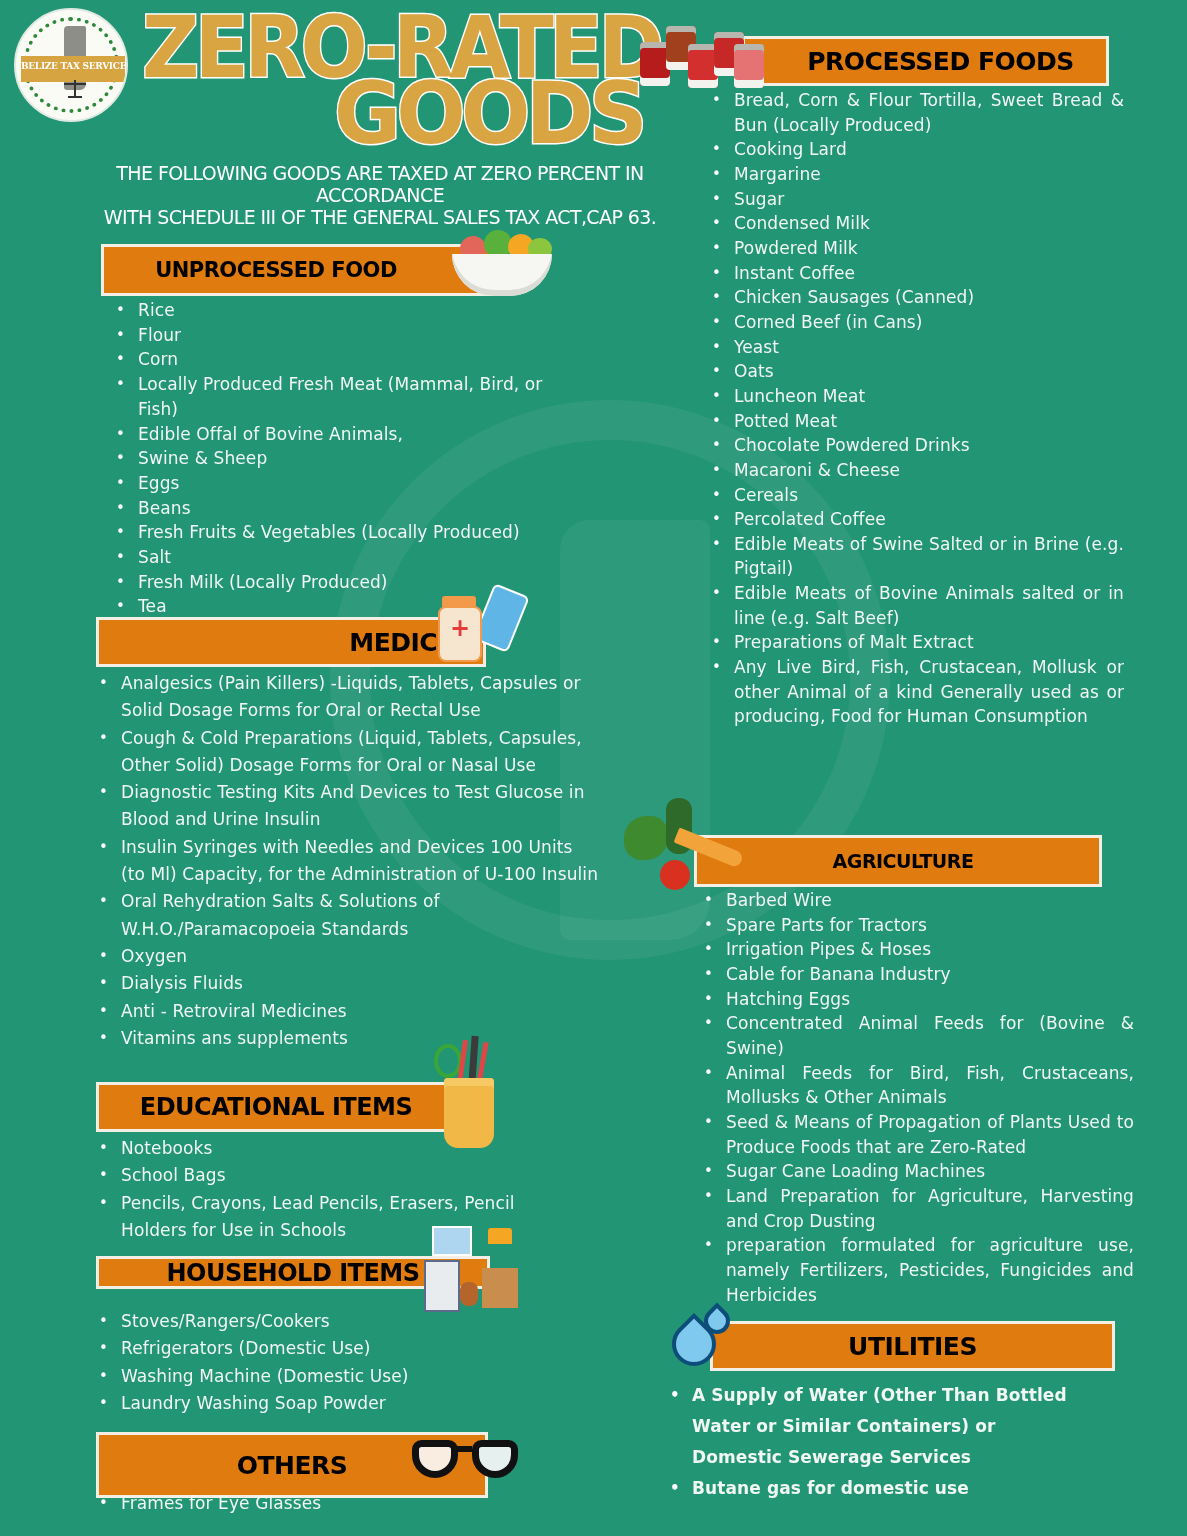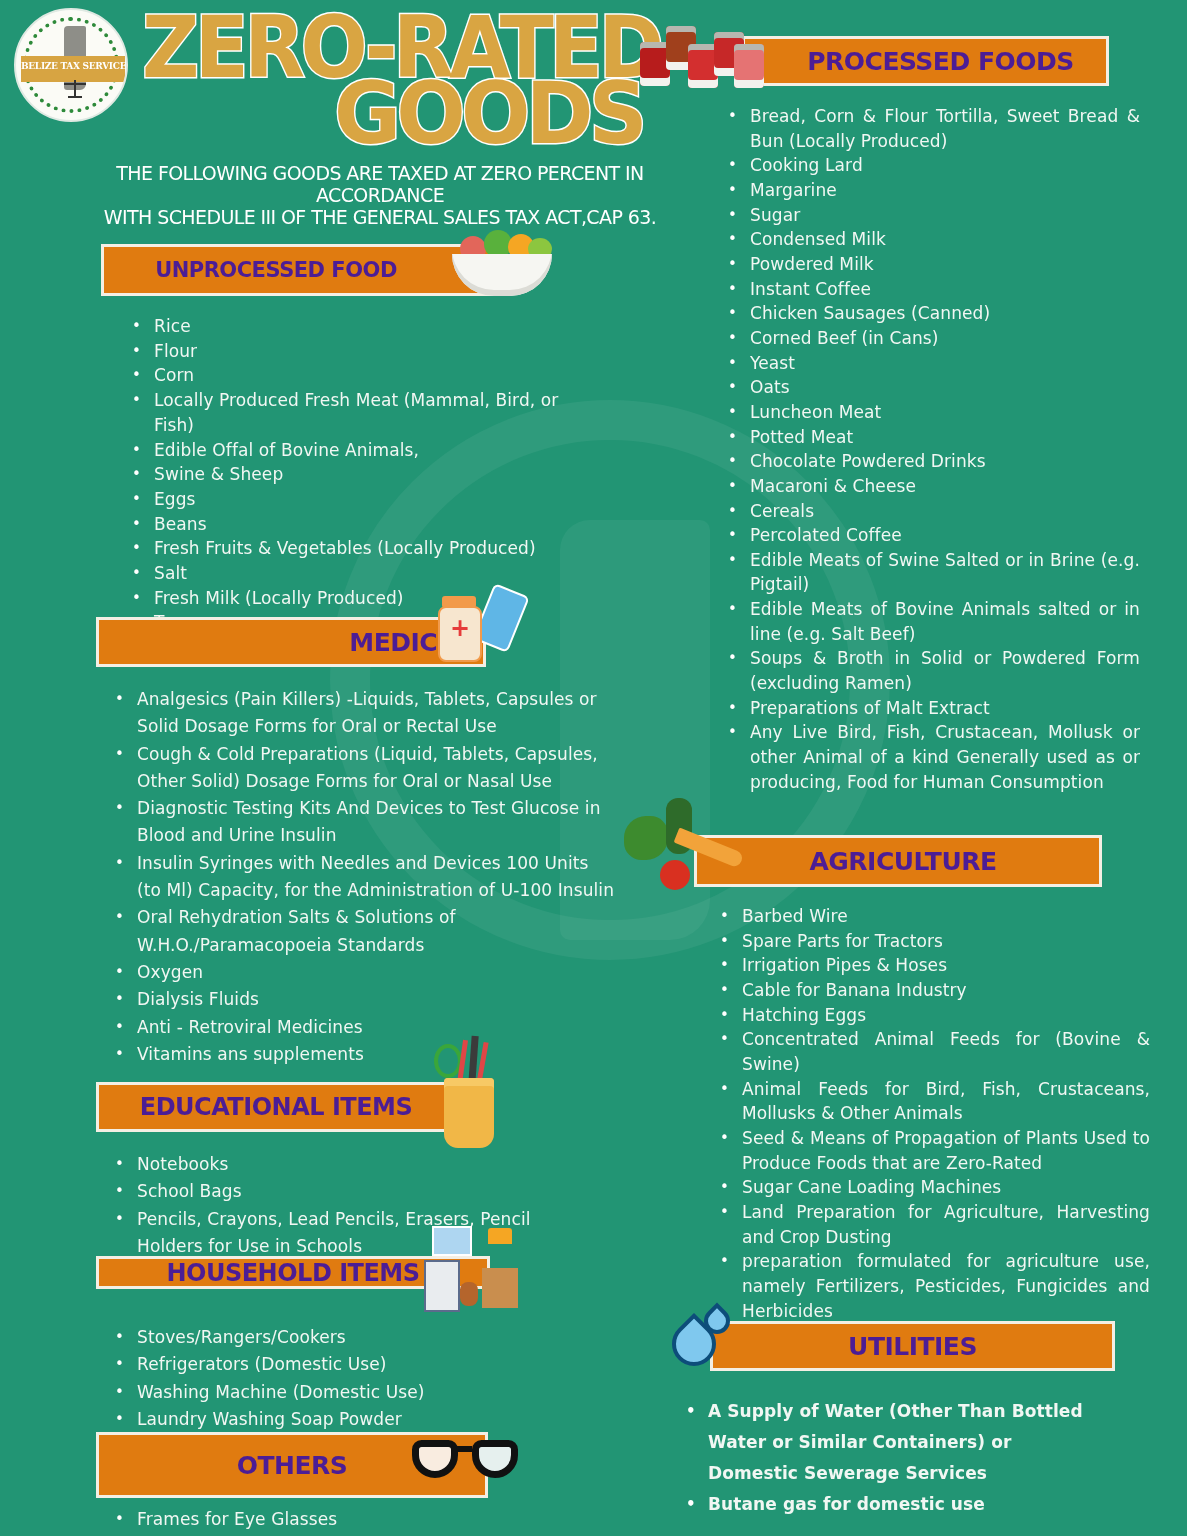--- a/index.html
+++ b/index.html
@@ -51,27 +51,27 @@
   .title.l1 { left:142px; top:4px; font-size:86px; transform:scaleX(0.92); transform-origin:left top; }
   .title.l2 { left:334px; top:70px; font-size:86px; transform:scaleX(0.95); transform-origin:left top; }
 
   .subtitle {
     position:absolute; left:60px; top:162px; width:640px; text-align:center;
     font-size:19px; line-height:22px; color:#ffffff; letter-spacing:-0.6px;
   }
 
   .banner {
     position:absolute; background:#e07b10; border:3px solid #f4efe4;
-    box-sizing:border-box; color:#4c1d95; font-weight:bold; letter-spacing:-0.5px;
+    box-sizing:border-box; color:#000000; font-weight:bold; letter-spacing:-0.5px;
     display:flex; align-items:center; justify-content:center;
     font-family:"DejaVu Sans", sans-serif;
   }
   .banner span { display:block; }
 
-  ul.items { position:absolute; margin:16px; padding:0; list-style:none; }
+  ul.items { position:absolute; margin:0; padding:0; list-style:none; }
   ul.items li {
     position:relative; padding-left:22px; font-size:17px; color:#f1f7f3;
     letter-spacing:0.1px;
   }
   ul.items li::before {
     content:"\2022"; position:absolute; left:0; top:0; color:#fff; font-size:15px;
   }
   ul.justify li { text-align:justify; }
 
   .ill { position:absolute; }
@@ -253,26 +253,25 @@
   <li>Yeast</li>
   <li>Oats</li>
   <li>Luncheon Meat</li>
   <li>Potted Meat</li>
   <li>Chocolate Powdered Drinks</li>
   <li>Macaroni &amp; Cheese</li>
   <li>Cereals</li>
   <li>Percolated Coffee</li>
   <li>Edible Meats of Swine Salted or in Brine (e.g. Pigtail)</li>
   <li>Edible Meats of Bovine Animals salted or in line (e.g. Salt Beef)</li>
-  <li>Soups &amp; Broth in Solid or Powdered Form (excluding Ramen)</li>
   <li>Preparations of Malt Extract</li>
   <li>Any Live Bird, Fish, Crustacean, Mollusk or other Animal of a kind Generally used as or producing, Food for Human Consumption</li>
 </ul>
 
-<div class="banner" style="left:694px;top:835px;width:408px;height:52px;font-size:25px;padding-left:10px;">
+<div class="banner" style="left:694px;top:835px;width:408px;height:52px;font-size:19px;padding-left:10px;">
   <span>AGRICULTURE</span>
 </div>
 <div class="ill veg">
   <div class="leaf"></div>
     <div class="corn"></div>
     <div class="carrot"></div>
     <div class="tomato"></div>
 </div>
 <ul class="items justify" style="left:704px;top:888px;width:430px;line-height:24.65px;">
   <li>Barbed Wire</li>

